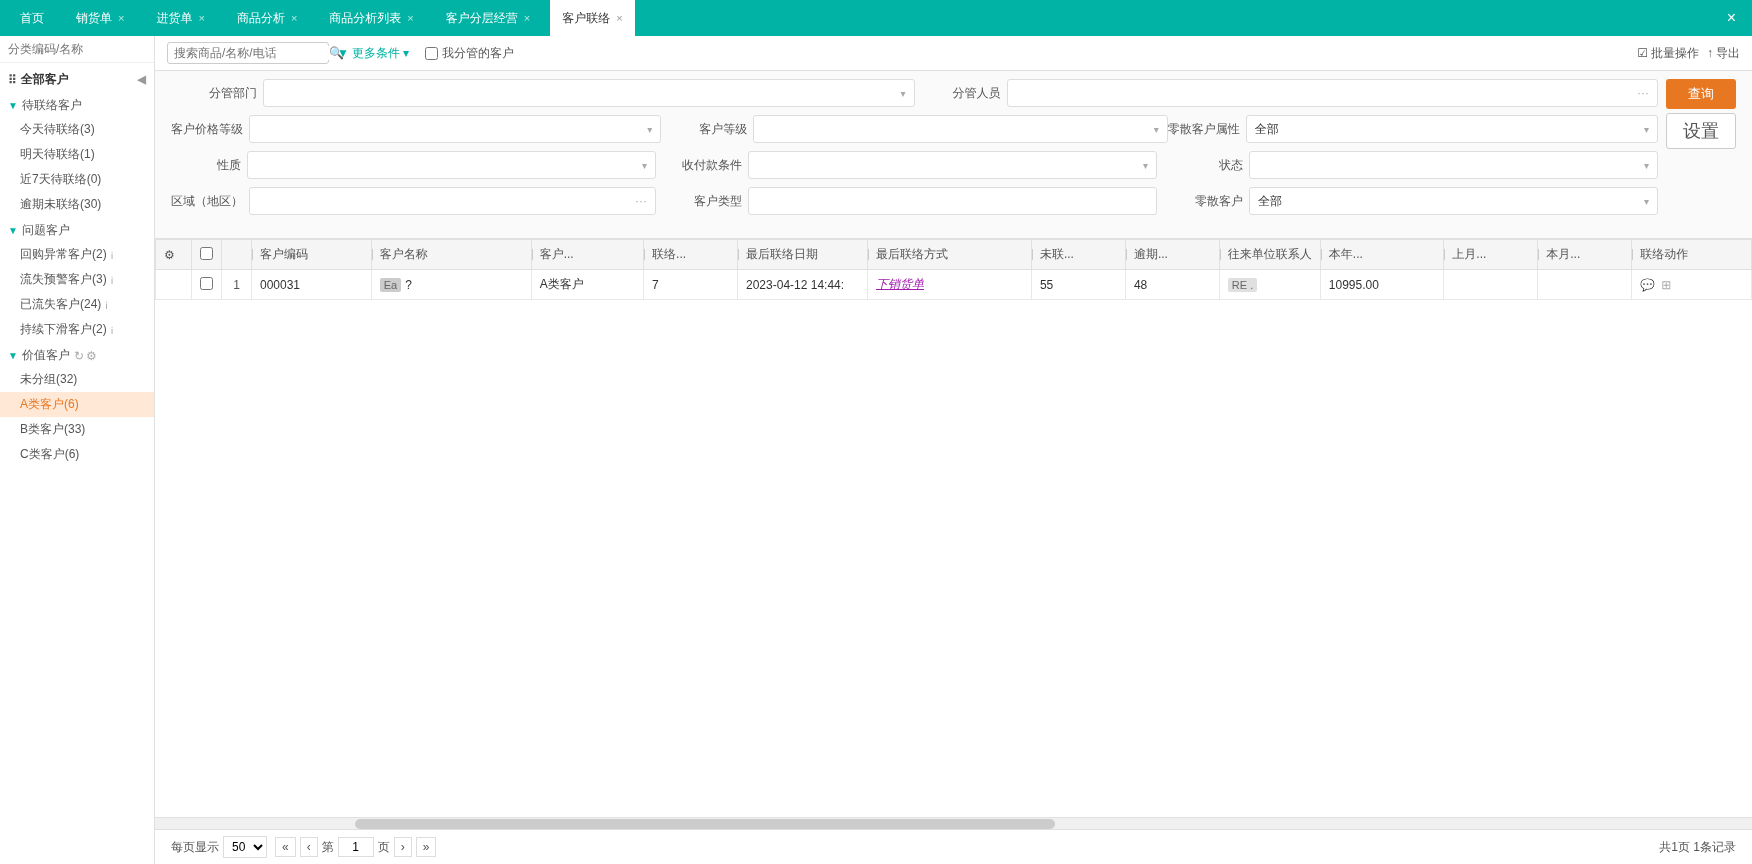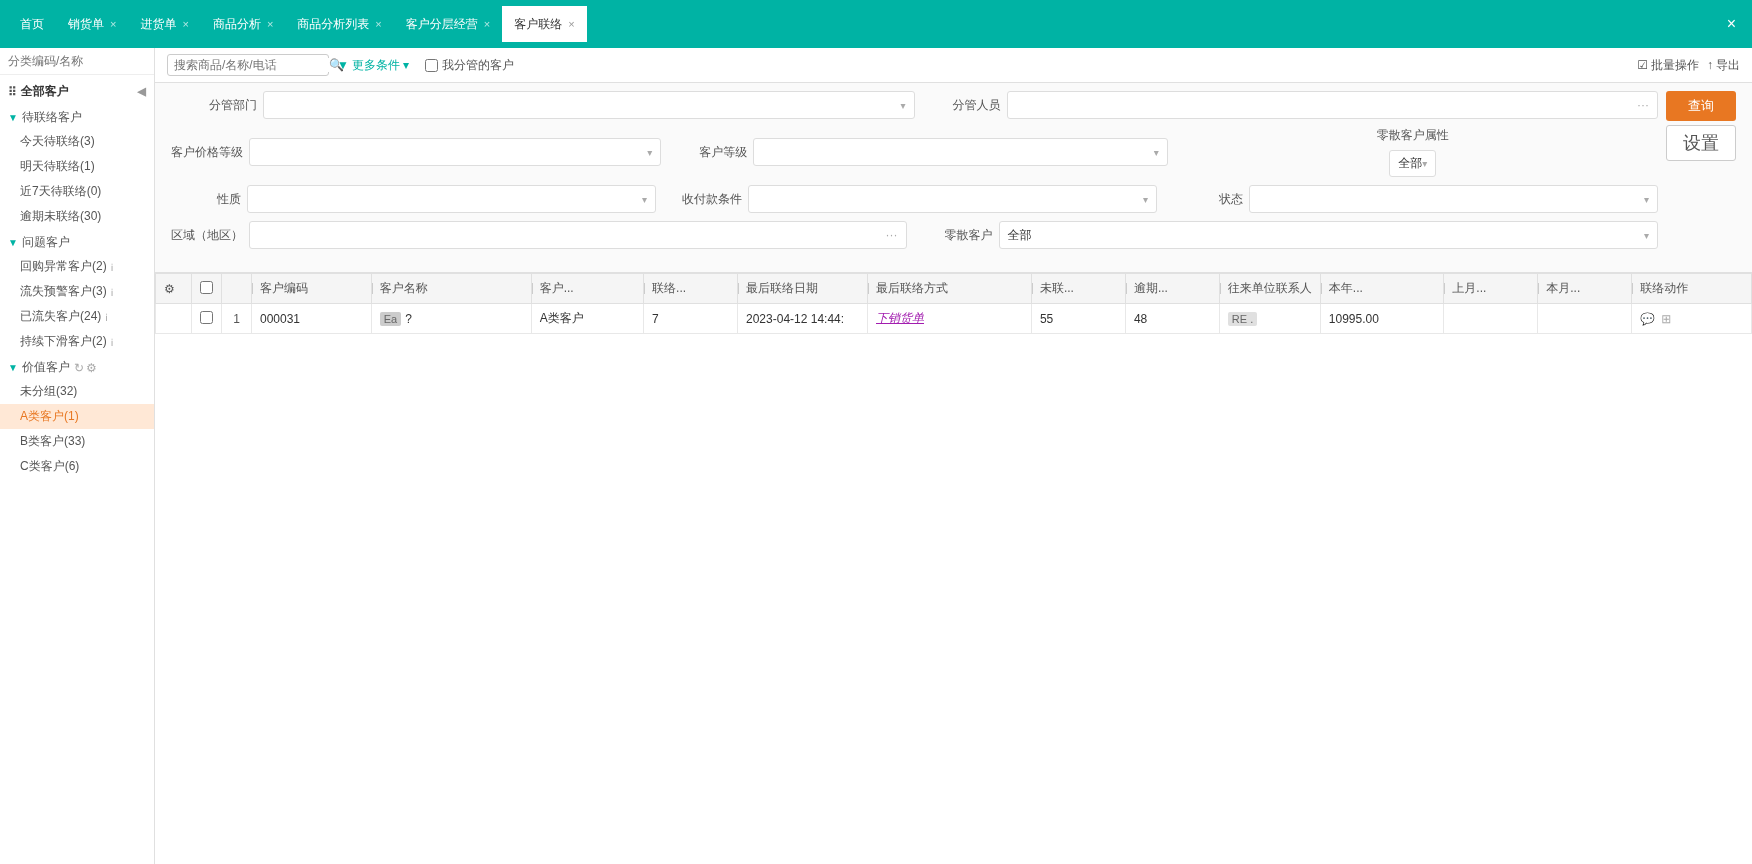--- a/index.html
+++ b/index.html
@@ -3,23 +3,23 @@
   <meta charset="utf-8">
   <style>
     * { box-sizing: border-box; margin: 0; padding: 0; font-family: 'Microsoft YaHei', Arial, sans-serif; font-size: 12px; }
     body { background: #f0f0f0; width: 1752px; height: 864px; overflow: hidden; }
 
     
     .top-nav {
       display: flex;
       align-items: center;
       background: #00b3a4;
-      height: 48px;
+      height: 36px;
       padding: 0 8px;
-      gap: 0;
+      gap: 8px;
     }
     .nav-item {
       display: flex;
       align-items: center;
       color: white;
       padding: 0 12px;
       height: 36px;
       cursor: pointer;
       white-space: nowrap;
       font-size: 13px;
@@ -415,21 +415,21 @@
     <div class="sidebar-group-label">
       <span class="triangle">▼</span>
       <span>价值客户</span>
       <span style="margin-left:4px;color:#aaa;cursor:pointer;">↻</span>
       <span style="margin-left:2px;color:#aaa;cursor:pointer;">⚙</span>
     </div>
     <div class="sidebar-item">
       <span>未分组(32)</span>
     </div>
     <div class="sidebar-item active">
-      <span>A类客户(1)</span>
+      <span>A类客户(6)</span>
     </div>
     <div class="sidebar-item">
       <span>B类客户(33)</span>
     </div>
     <div class="sidebar-item">
       <span>C类客户(6)</span>
     </div>
   </div>
 
   <div class="content-area">
@@ -488,21 +488,21 @@
                   <span class="caret">▾</span>
               </div>
             </div>
             <div class="filter-cell" style="margin-left:16px;">
               <span class="filter-label">客户等级</span>
               <div class="filter-input" style="height:28px;">
                 <span></span>
                   <span class="caret">▾</span>
               </div>
             </div>
-            <div class="filter-cell" style="flex-direction:column;">
+            <div class="filter-cell" style="">
               <span class="filter-label">零散客户属性</span>
               <div class="filter-input" style="height:28px;">
                 <span>全部</span>
                 <span class="caret">▾</span>
               </div>
             </div>
           </div>
 
           <div class="filter-row">
             <div class="filter-cell">
@@ -527,20 +527,24 @@
               </div>
             </div>
           </div>
 
           <div class="filter-row" style="margin-bottom:15px;">
             <div class="filter-cell">
               <span class="filter-label">区域（地区）</span>
               <div class="filter-input" style="height:28px; justify-content:flex-end;">
                 <span style="color:#aaa;">···</span>
               </div>
+            </div>
+            <div class="filter-cell" style="margin-left:16px;">
+              <span class="filter-label">客户类型</span>
+              <div class="filter-input" style="height:28px;"></div>
             </div>
             <div class="filter-cell" style="margin-left:16px;">
               <span class="filter-label">零散客户</span>
               <div class="filter-input" style="height:28px;">
                 <span>全部</span>
                 <span class="caret">▾</span>
               </div>
             </div>
           </div>
         </div>
@@ -670,15 +674,35 @@
             </td>
           </tr>
         </tbody>
       </table>
     </div>
 
     <div class="scroll-bar-container">
       <div class="scroll-bar-thumb"></div>
     </div>
 
+    <div class="bottom-bar">
+      <div class="per-page">
+        <span>每页显示</span>
+        <select>
+          <option>50</option>
+        </select>
+      </div>
+      <div class="page-nav">
+        <button>«</button>
+        <button>‹</button>
+        <span>第</span>
+        <input type="text" class="page-num-input" value="1" style="">
+        <span>页</span>
+        <button>›</button>
+        <button>»</button>
+      </div>
+      <div class="total-info">
+        <span>共1页 1条记录</span>
+      </div>
+    </div>
 
   </div>
 </div>
 
 </body></html>

